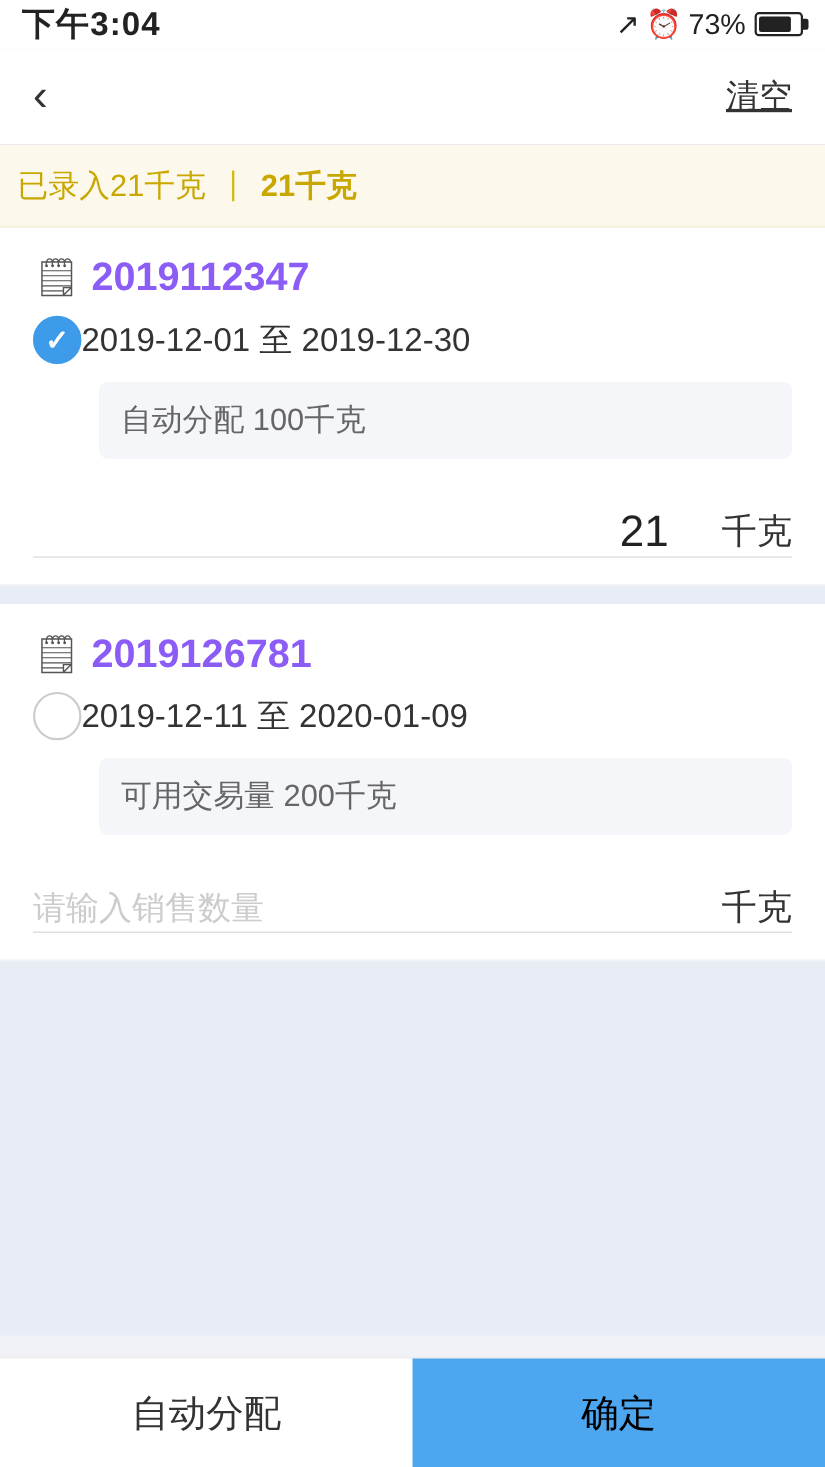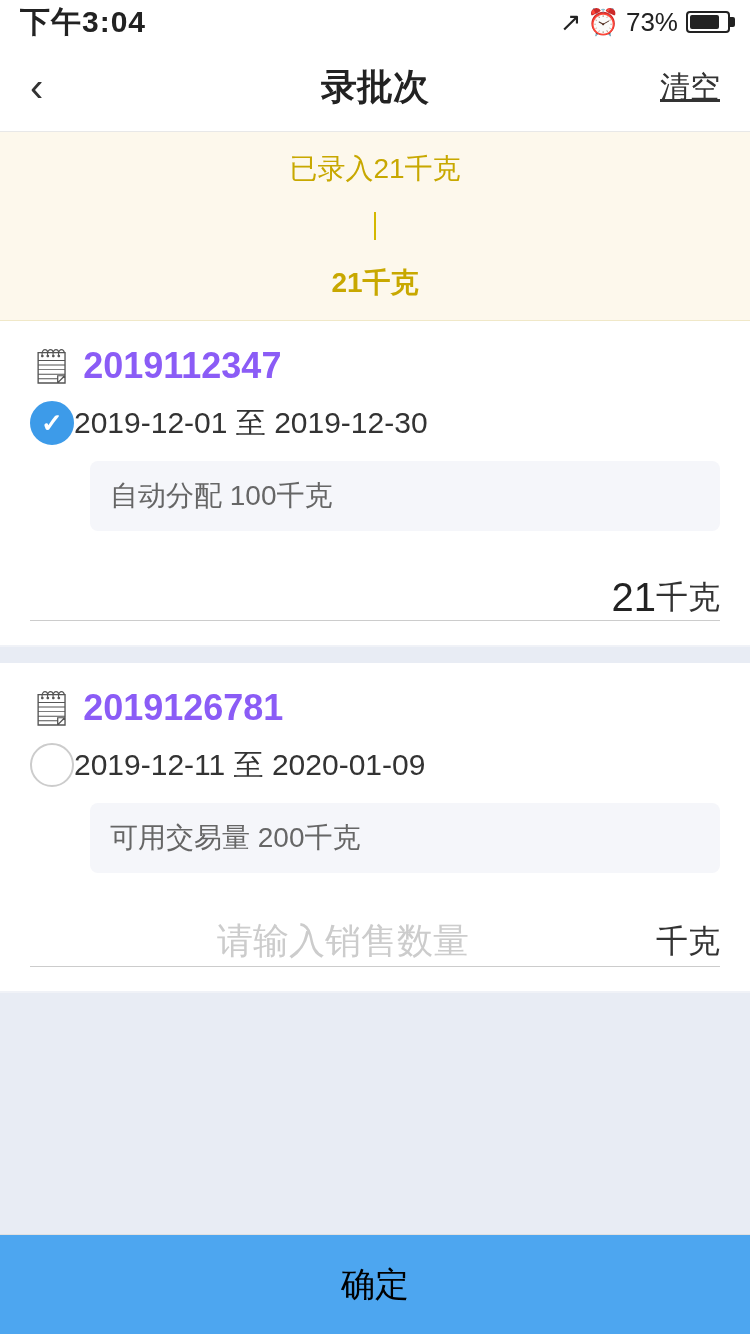--- a/index.html
+++ b/index.html
@@ -97,26 +97,25 @@
     .nav-action {
       font-size: 30px;
       color: #333;
       cursor: pointer;
       text-decoration: underline;
     }
 
     
     .info-banner {
       background: #fdf8ec;
-      padding: 18px 30px;
+      padding: 18px 16px;
       display: flex;
       align-items: center;
       gap: 24px;
       border-bottom: 1px solid #f0e8c8;
-      flex-direction: column;
     }
     .info-label {
       font-size: 28px;
       color: #c8a800;
     }
     .info-divider {
       width: 2px;
       height: 28px;
       background: #d4b800;
     }
@@ -190,41 +189,43 @@
       font-size: 28px;
       color: #666;
       margin-left: 60px;
     }
 
     .quantity-row {
       display: flex;
       align-items: center;
       justify-content: flex-end;
       padding: 20px 30px 0 30px;
+      gap: 16px;
     }
     .quantity-input-value {
       font-size: 40px;
       font-weight: 500;
       color: #222;
       text-align: right;
     }
     .quantity-unit {
       font-size: 32px;
       color: #333;
+      margin-left: 32px;
     }
     .quantity-underline {
       height: 1px;
       background: #ccc;
       margin: 0 30px;
     }
 
     .quantity-input-placeholder {
-      font-size: 36px;
+      font-size: 30px;
       color: #ccc;
-      text-align: center;
+      text-align: left;
       flex: 1;
     }
 
     
     .section-sep {
       height: 16px;
       background: #e8ecf4;
     }
 
     
@@ -280,21 +281,20 @@
     <span>⏰</span>
     <span>73%</span>
     <span class="battery-icon">
       <span class="battery-fill"></span>
     </span>
   </div>
 </div>
 
 <div class="nav-bar">
   <span class="nav-back">‹</span>
-  <span class="nav-title">录批次</span>
   <span class="nav-action">清空</span>
 </div>
 
 <div class="info-banner">
   <span class="info-label">已录入21千克</span>
   <div class="info-divider"></div>
   <span class="info-value">21千克</span>
 </div>
 
 <div class="card">
@@ -335,14 +335,15 @@
     <span class="quantity-input-placeholder">请输入销售数量</span>
     <span class="quantity-unit">千克</span>
   </div>
   <div class="quantity-underline"></div>
   <div style="height:24px;background:#fff;"></div>
 </div>
 
 <div class="bottom-area" style="height:340px;"></div>
 
 <div class="bottom-bar">
+  <button class="btn-auto">自动分配</button>
   <button class="btn-confirm">确定</button>
 </div>
 
 </body></html>

